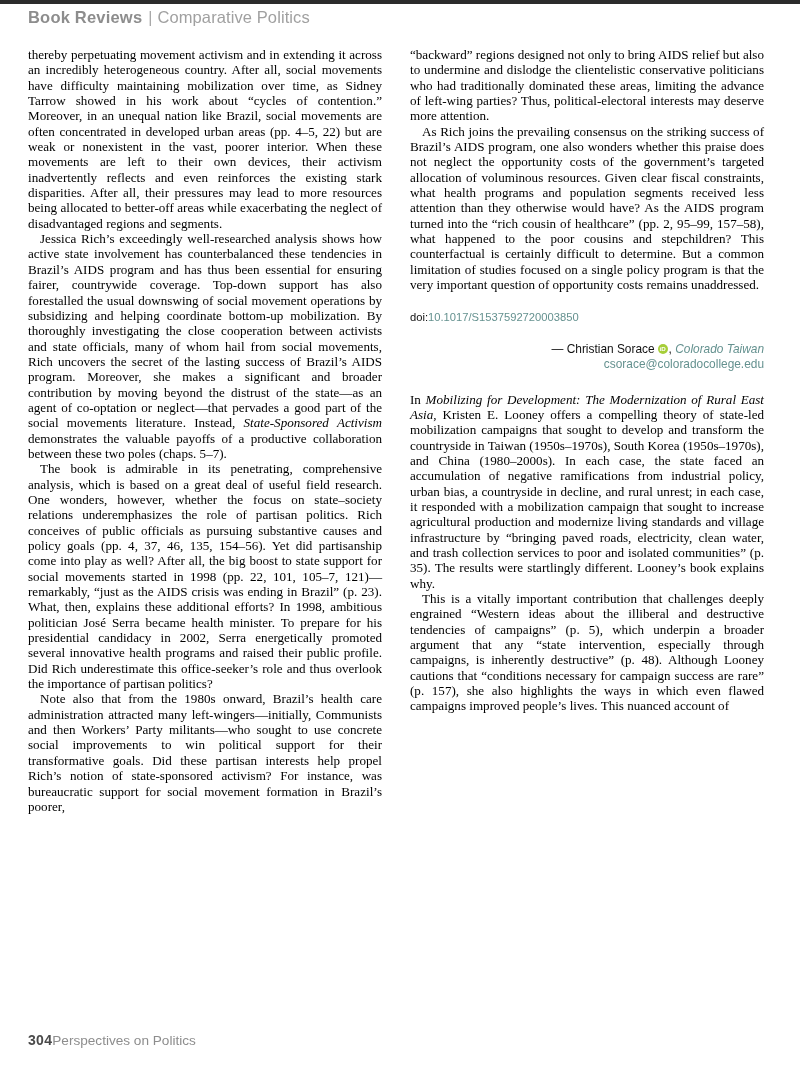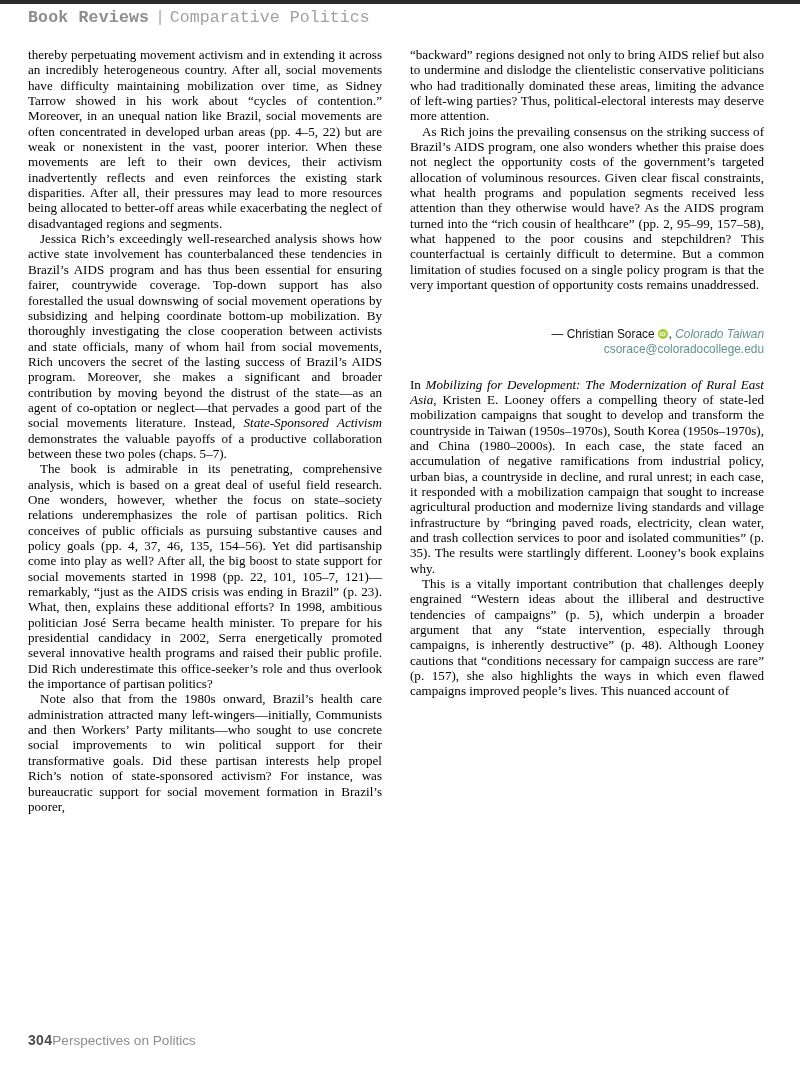--- a/index.html
+++ b/index.html
@@ -27,21 +27,21 @@
   }
 
   
   .running-head {
     position: absolute;
     top: 8px;
     left: 28px;
     width: 700px;
     height: 22px;
     white-space: nowrap;
-    font-family: Liberation Mono, monospace;
+    font-family: Liberation Sans, sans-serif;
   }
   .rh-section {
     font-size: 16.5px;
     font-weight: bold;
     color: #8d8d8d;
     letter-spacing: .2px;
   }
   .rh-sep {
     font-size: 16px;
     color: #a8a8a8;
@@ -192,20 +192,21 @@
     <p class="body indent"><span>Jessica Rich’s exceedingly well-researched analysis shows how active state involvement has counterbalanced these tendencies in Brazil’s AIDS program and has thus been essential for ensuring fairer, countrywide coverage. Top-down support has also forestalled the usual downswing of social movement operations by subsidizing and helping coordinate bottom-up mobilization. By thoroughly investigating the close cooperation between activists and state officials, many of whom hail from social movements, Rich uncovers the secret of the lasting success of Brazil’s AIDS program. Moreover, she makes a significant and broader contribution by moving beyond the distrust of the state—as an agent of co-optation or neglect—that pervades a good part of the social movements literature. Instead, </span><i>State-Sponsored Activism</i><span> demonstrates the valuable payoffs of a productive collaboration between these two poles (chaps. 5–7).</span></p>
     <p class="body indent">The book is admirable in its penetrating, comprehensive analysis, which is based on a great deal of useful field research. One wonders, however, whether the focus on state–society relations underemphasizes the role of partisan politics. Rich conceives of public officials as pursuing substantive causes and policy goals (pp. 4, 37, 46, 135, 154–56). Yet did partisanship come into play as well? After all, the big boost to state support for social movements started in 1998 (pp. 22, 101, 105–7, 121)—remarkably, “just as the AIDS crisis was ending in Brazil” (p. 23). What, then, explains these additional efforts? In 1998, ambitious politician José Serra became health minister. To prepare for his presidential candidacy in 2002, Serra energetically promoted several innovative health programs and raised their public profile. Did Rich underestimate this office-seeker’s role and thus overlook the importance of partisan politics?</p>
     <p class="body indent">Note also that from the 1980s onward, Brazil’s health care administration attracted many left-wingers—initially, Communists and then Workers’ Party militants—who sought to use concrete social improvements to win political support for their transformative goals. Did these partisan interests help propel Rich’s notion of state-sponsored activism? For instance, was bureaucratic support for social movement formation in Brazil’s poorer,</p>
   </div>
 
   <div class="col">
     <p class="body">“backward” regions designed not only to bring AIDS relief but also to undermine and dislodge the clientelistic conservative politicians who had traditionally dominated these areas, limiting the advance of left-wing parties? Thus, political-electoral interests may deserve more attention.</p>
     <p class="body indent">As Rich joins the prevailing consensus on the striking success of Brazil’s AIDS program, one also wonders whether this praise does not neglect the opportunity costs of the government’s targeted allocation of voluminous resources. Given clear fiscal constraints, what health programs and population segments received less attention than they otherwise would have? As the AIDS program turned into the “rich cousin of healthcare” (pp. 2, 95–99, 157–58), what happened to the poor cousins and stepchildren? This counterfactual is certainly difficult to determine. But a common limitation of studies focused on a single policy program is that the very important question of opportunity costs remains unaddressed.</p>
 
     <div class="citation-block">
+      <div class="doi-line"><span>doi:</span><span class="link-teal">10.1017/S1537592720003850</span></div>
 
       <div class="byline"><span>— </span><span>Christian Sorace</span><span class="orcid"></span><span>, </span><span class="affil">Colorado Taiwan</span></div>
       <div class="email-line">csorace@coloradocollege.edu</div>
     </div>
 
     <div class="gap-after-cite"></div>
 
     <p class="body"><span>In </span><i>Mobilizing for Development: The Modernization of Rural East Asia</i><span>, Kristen E. Looney offers a compelling theory of state-led mobilization campaigns that sought to develop and transform the countryside in Taiwan (1950s–1970s), South Korea (1950s–1970s), and China (1980–2000s). In each case, the state faced an accumulation of negative ramifications from industrial policy, urban bias, a countryside in decline, and rural unrest; in each case, it responded with a mobilization campaign that sought to increase agricultural production and modernize living standards and village infrastructure by “bringing paved roads, electricity, clean water, and trash collection services to poor and isolated communities” (p. 35). The results were startlingly different. Looney’s book explains why.</span></p>
     <p class="body indent">This is a vitally important contribution that challenges deeply engrained “Western ideas about the illiberal and destructive tendencies of campaigns” (p. 5), which underpin a broader argument that any “state intervention, especially through campaigns, is inherently destructive” (p. 48). Although Looney cautions that “conditions necessary for campaign success are rare” (p. 157), she also highlights the ways in which even flawed campaigns improved people’s lives. This nuanced account of</p>
   </div>

